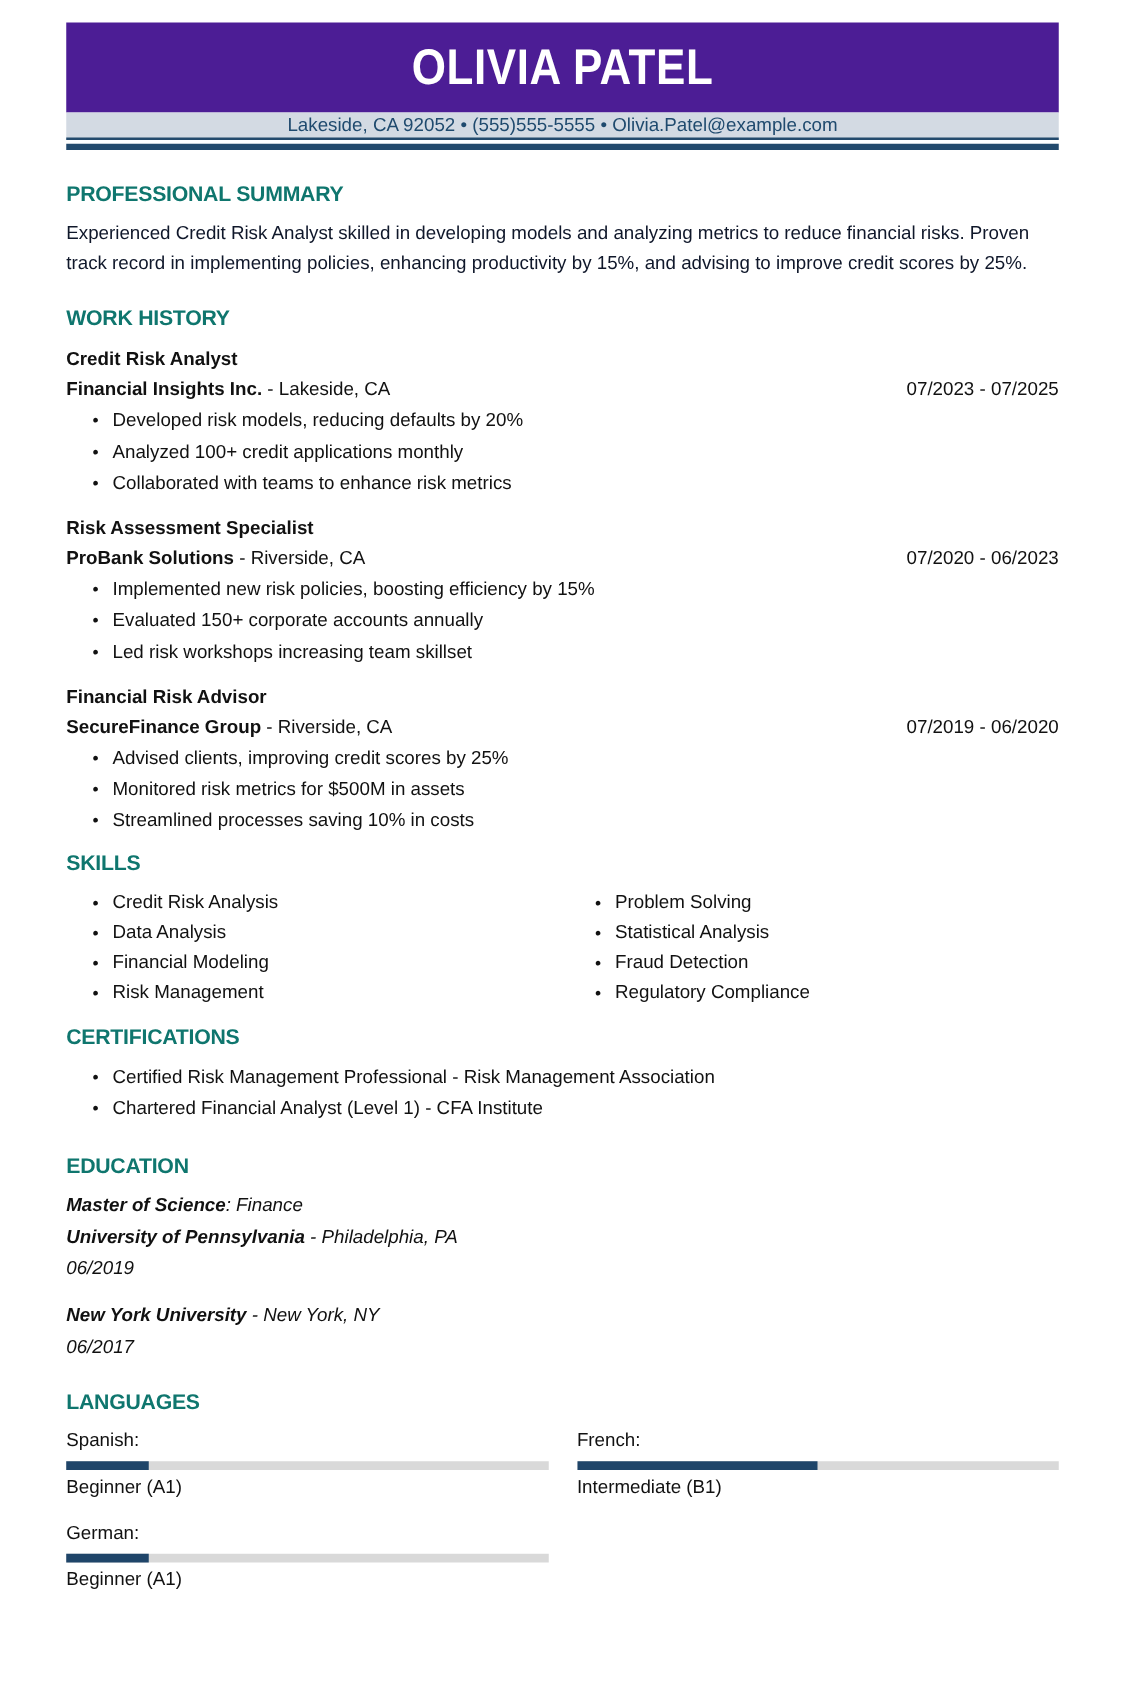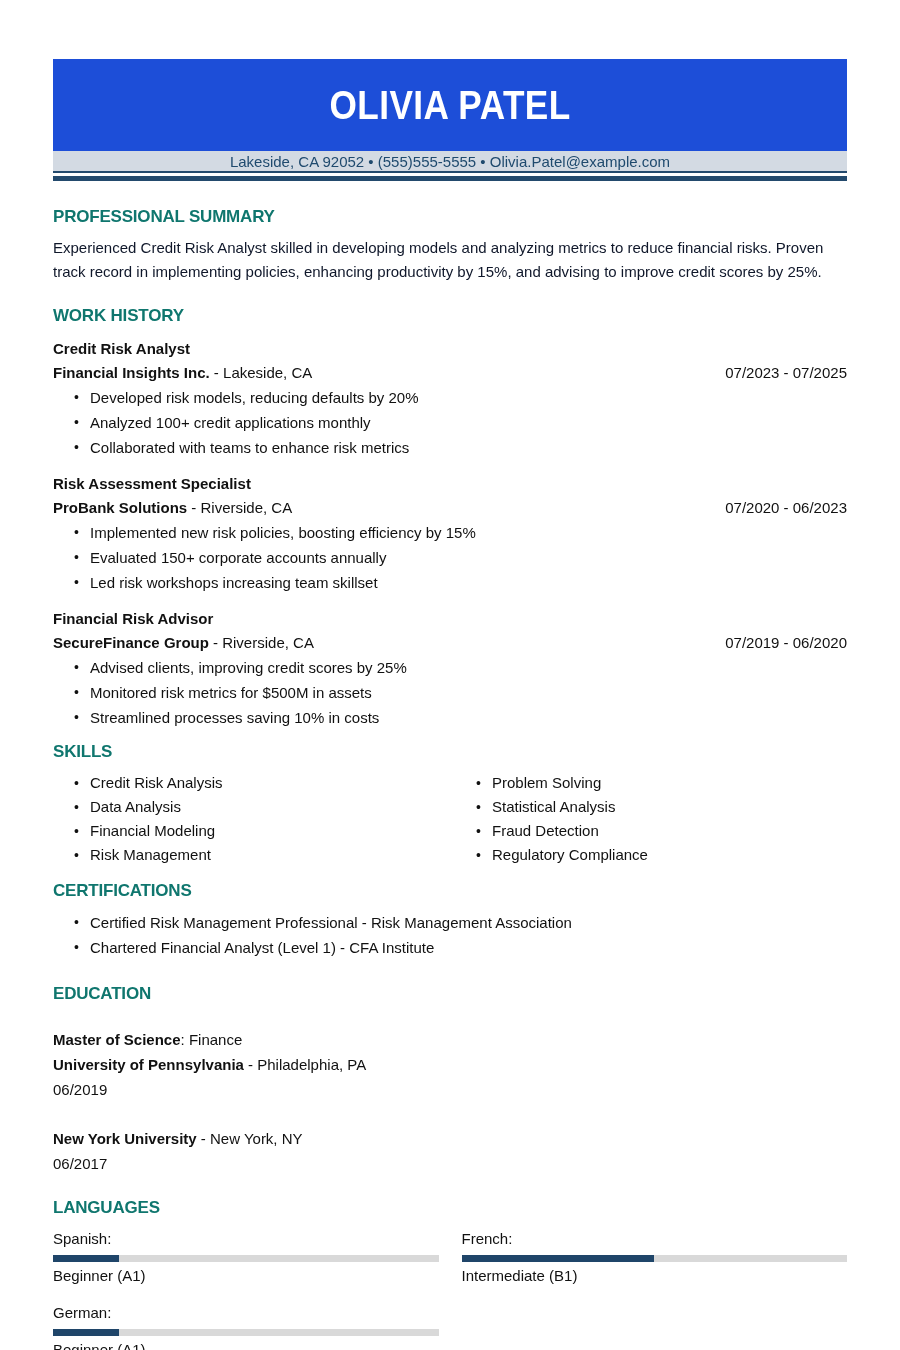--- a/index.html
+++ b/index.html
@@ -9,23 +9,23 @@
     font-family: "Liberation Sans", sans-serif;
     color: #111111;
     position: relative;
     overflow: hidden;
   }
   .page { width: 900px; height: 1350px; background: #ffffff; }
   .content { margin: 0 53px; width: 794px; }
 
   
   .banner {
-    margin-top: 59px;
-    height: 92px;
-    background: #1d4ed8;
+    margin-top: 18px;
+    height: 72px;
+    background: #4c1d95;
     display: flex; align-items: center; justify-content: center;
   }
   .banner .name {
     color: #ffffff;
     font-size: 40px;
     font-weight: bold;
     letter-spacing: 0.5px;
     transform: scaleX(0.88);
     white-space: nowrap;
   }
@@ -90,21 +90,21 @@
     display: grid;
     grid-template-columns: 1fr 1fr;
     column-gap: 10px;
   }
   .skills-cols ul.bullets li { line-height: 24px; }
 
   .sec-certs { margin-top: 14px; }
   .sec-certs ul.bullets { margin-top: 9px; }
 
   .sec-edu { margin-top: 24px; }
-  .edu-entry { margin-top: 24px; margin-bottom: 13px; }
+  .edu-entry { margin-top: 10px; margin-bottom: 13px; font-style: italic; }
   .edu-line1 { font-size: 15px; line-height: 24px; }
   .edu-line1 b { font-weight: bold; }
   .edu-line2 {
     display: flex; justify-content: space-between;
     font-size: 15px; line-height: 25px; flex-direction: column;
   }
   .edu-line2 b { font-weight: bold; }
 
   .sec-langs { margin-top: 22px; }
   .lang-grid {

